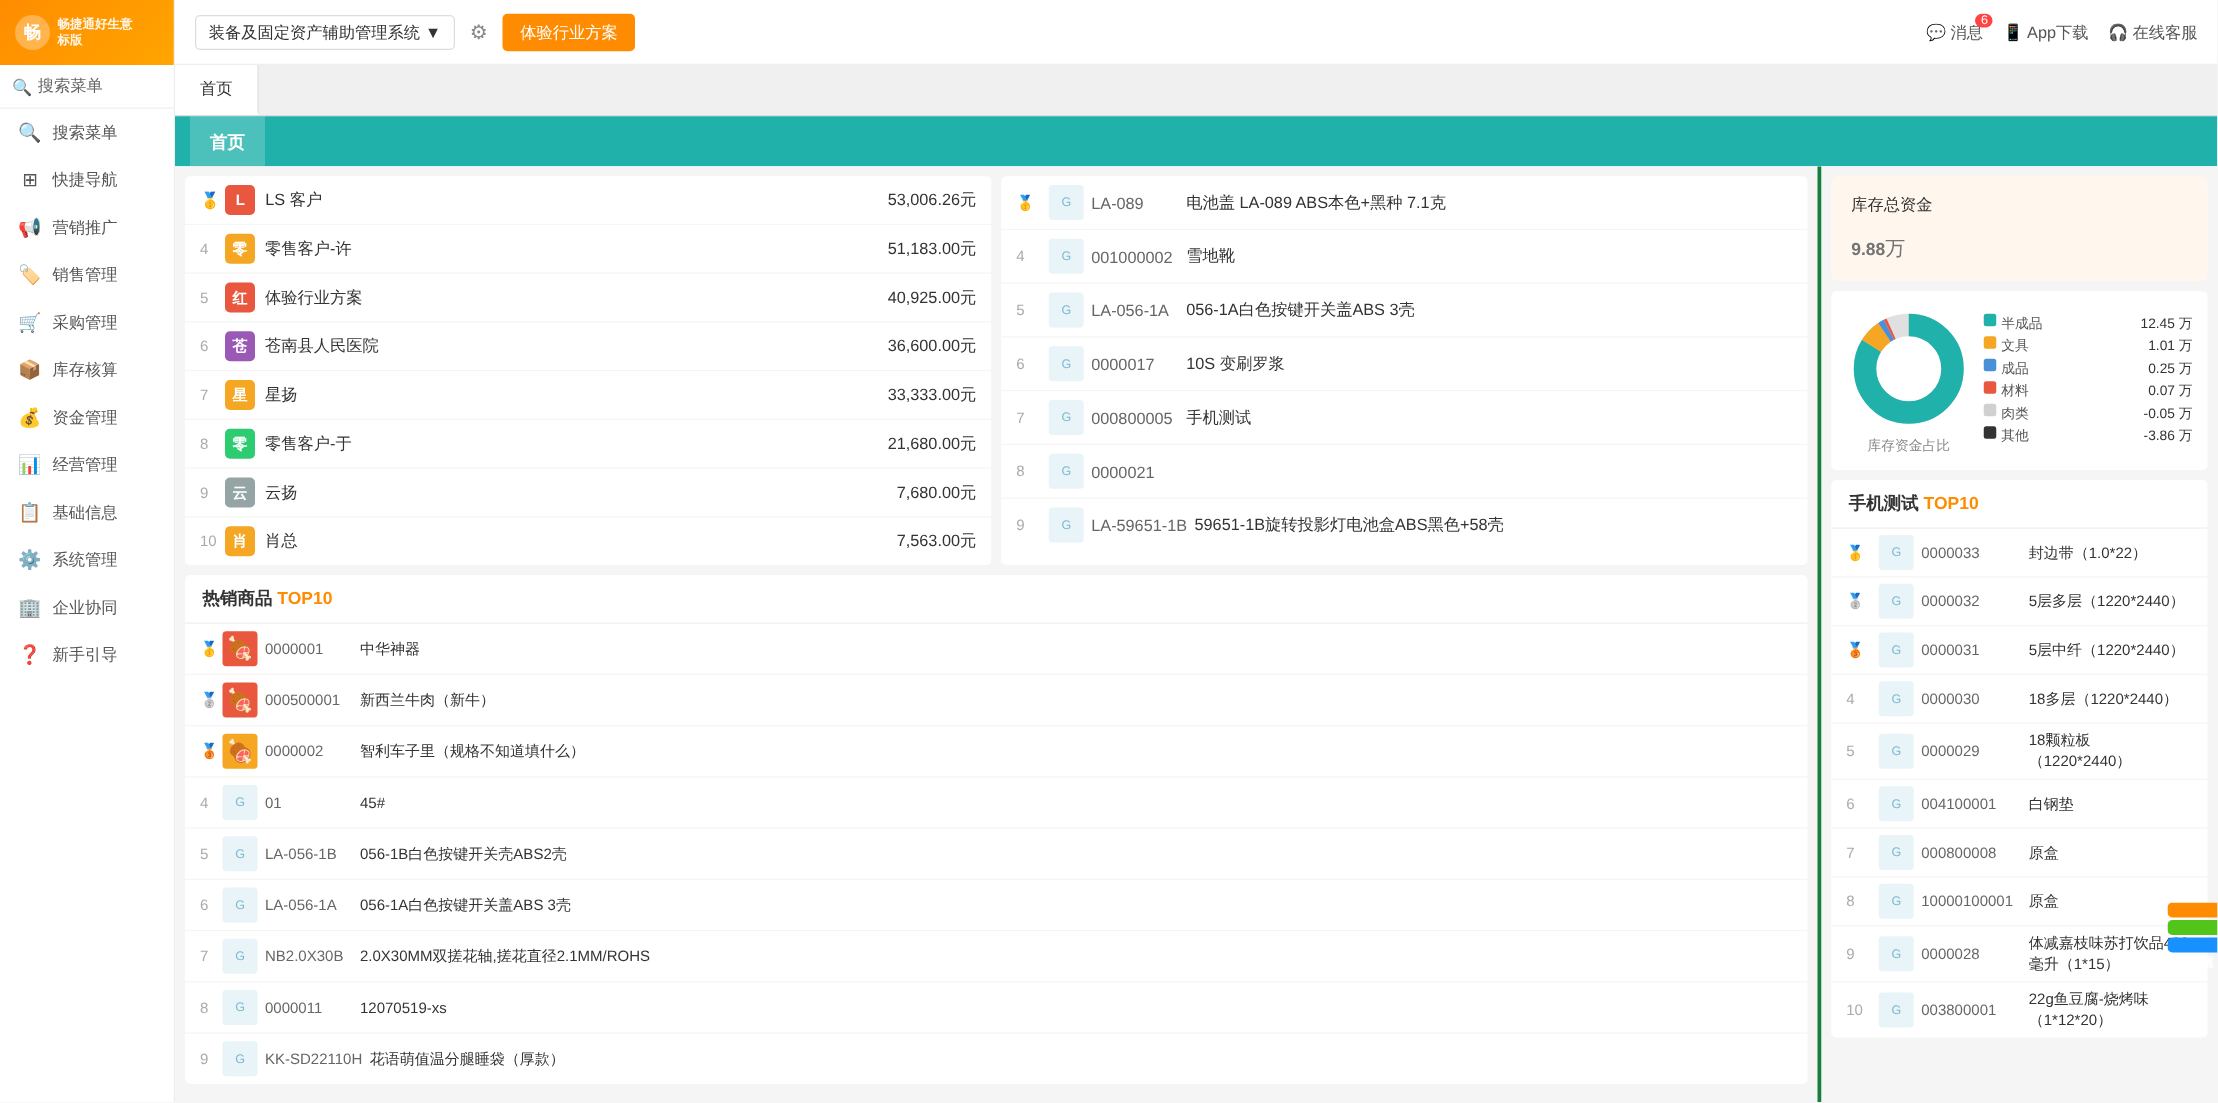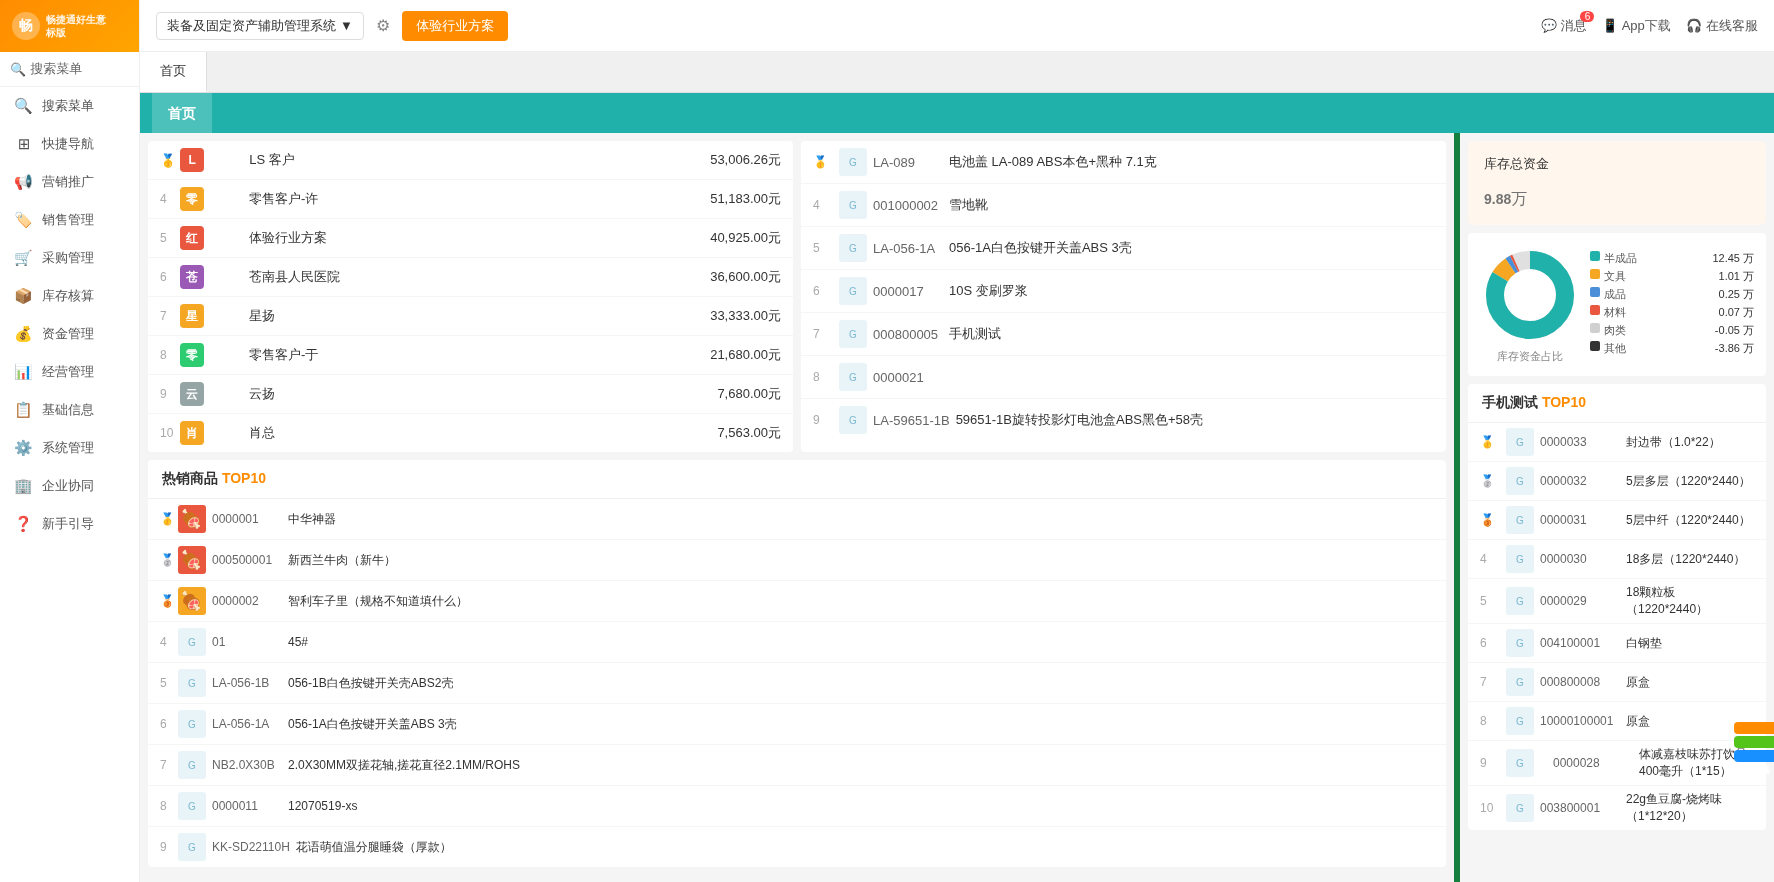--- a/index.html
+++ b/index.html
@@ -131,21 +131,21 @@
       padding: 7px 12px; border-bottom: 1px solid #f5f5f5;
       font-size: 13px;
     }
     .ranking-row:last-child { border-bottom: none; }
     .ranking-num { width: 20px; color: #aaa; font-size: 12px; }
     .ranking-badge {
       width: 24px; height: 24px; border-radius: 4px;
       display: flex; align-items: center; justify-content: center;
       color: #fff; font-weight: bold; font-size: 12px; margin-right: 8px;
     }
-    .ranking-name { flex: 1; color: #333; margin-left: 37px; }
+    .ranking-name { flex: 1; color: #333; }
     .ranking-amount { color: #333; font-size: 13px; }
     .section-title {
       padding: 10px 14px;
       font-size: 14px; font-weight: bold; color: #333;
       border-bottom: 1px solid #f0f0f0;
     }
     .section-title .top10 { color: #ff8c00; }
     .product-row {
       display: flex; align-items: center;
       padding: 6px 12px; border-bottom: 1px solid #f5f5f5;
@@ -162,21 +162,21 @@
     .product-name { color: #333; flex: 1; }
 
     
     .right-panel {
       width: 320px;
       flex-shrink: 0;
       display: flex;
       flex-direction: column;
       overflow-y: auto;
       background: #f5f5f5;
-      border-left: 6px solid #15803d;
+      border-left: 3px solid #15803d;
     }
 
     
     .inventory-card {
       background: #fff7ed;
       margin: 8px;
       border-radius: 6px;
       padding: 14px 16px;
     }
     .inventory-card .inv-title {
@@ -736,21 +736,21 @@
                   <span style="font-size:10px;color:#7cb8d0">G</span>
                 </div>
     <span class="product-code" style="min-width:80px;">10000100001</span>
     <span class="product-name">原盒</span>
   </div>
               <div class="new-product-row">
     <span style="width:22px;font-size:12px;color:#aaa;margin-right:4px;">9</span>
     <div class="product-img" style="background:#e8f4f8;">
                   <span style="font-size:10px;color:#7cb8d0">G</span>
                 </div>
-    <span class="product-code" style="min-width:80px;margin-left:13px;">0000028</span>
+    <span class="product-code" style="min-width:80px;">0000028</span>
     <span class="product-name">体减嘉枝味苏打饮品400毫升（1*15）</span>
   </div>
               <div class="new-product-row">
     <span style="width:22px;font-size:12px;color:#aaa;margin-right:4px;">10</span>
     <div class="product-img" style="background:#e8f4f8;">
                   <span style="font-size:10px;color:#7cb8d0">G</span>
                 </div>
     <span class="product-code" style="min-width:80px;">003800001</span>
     <span class="product-name">22g鱼豆腐-烧烤味（1*12*20）</span>
   </div>

